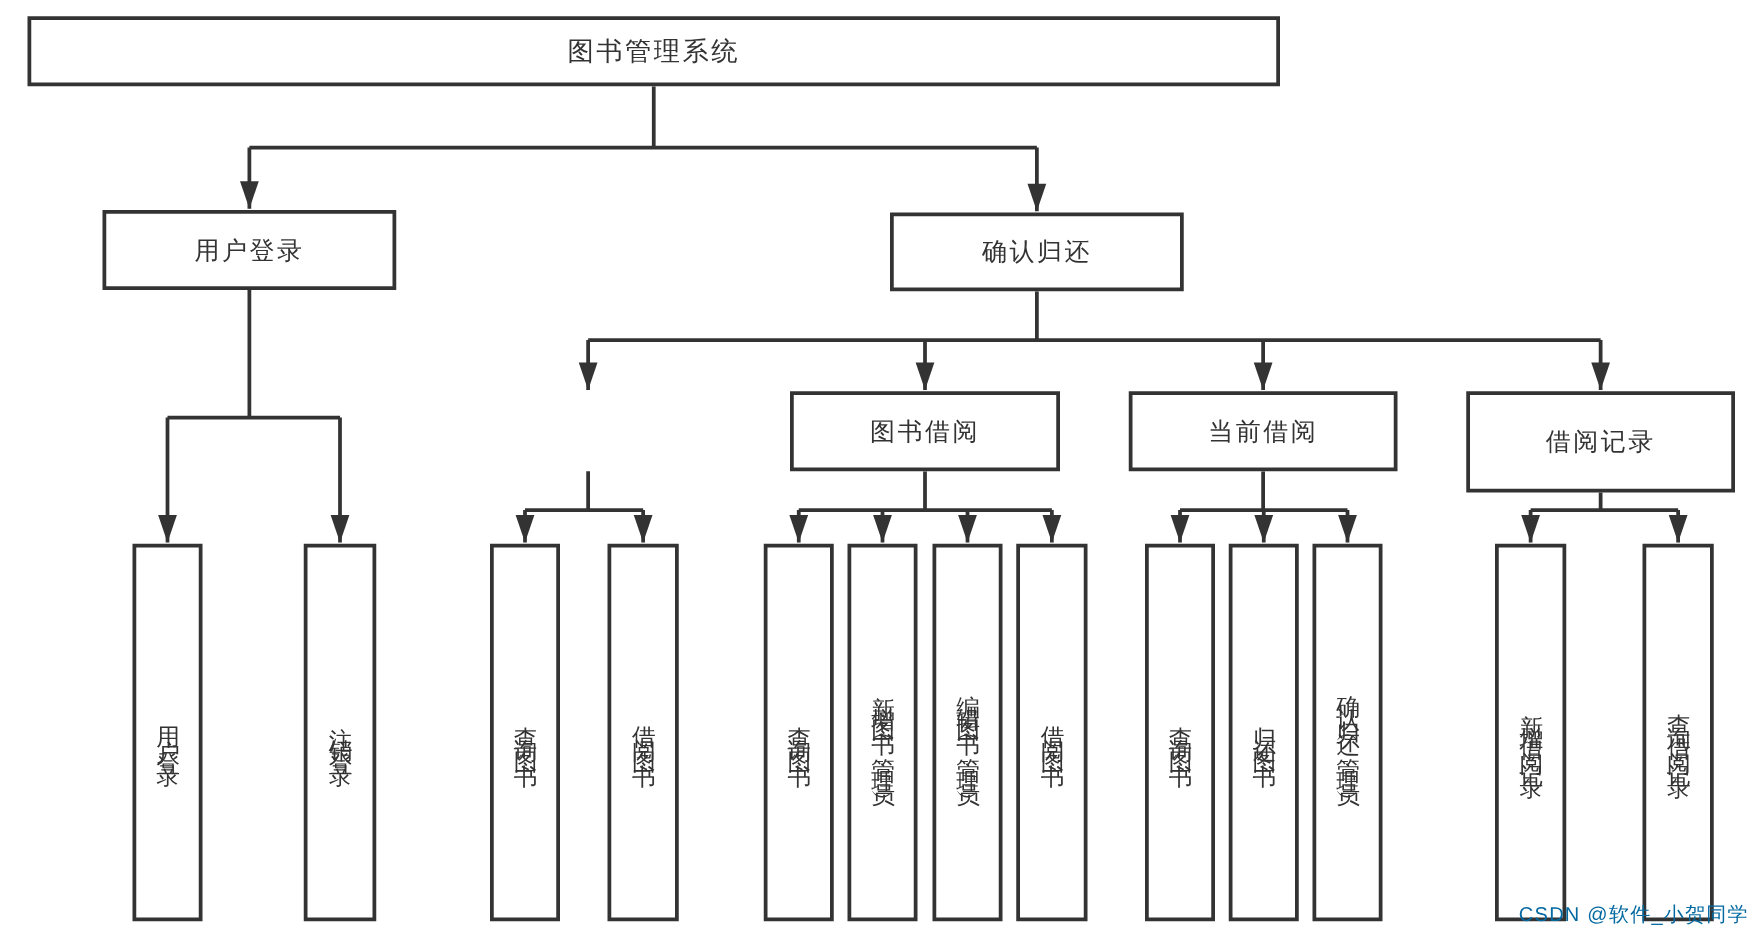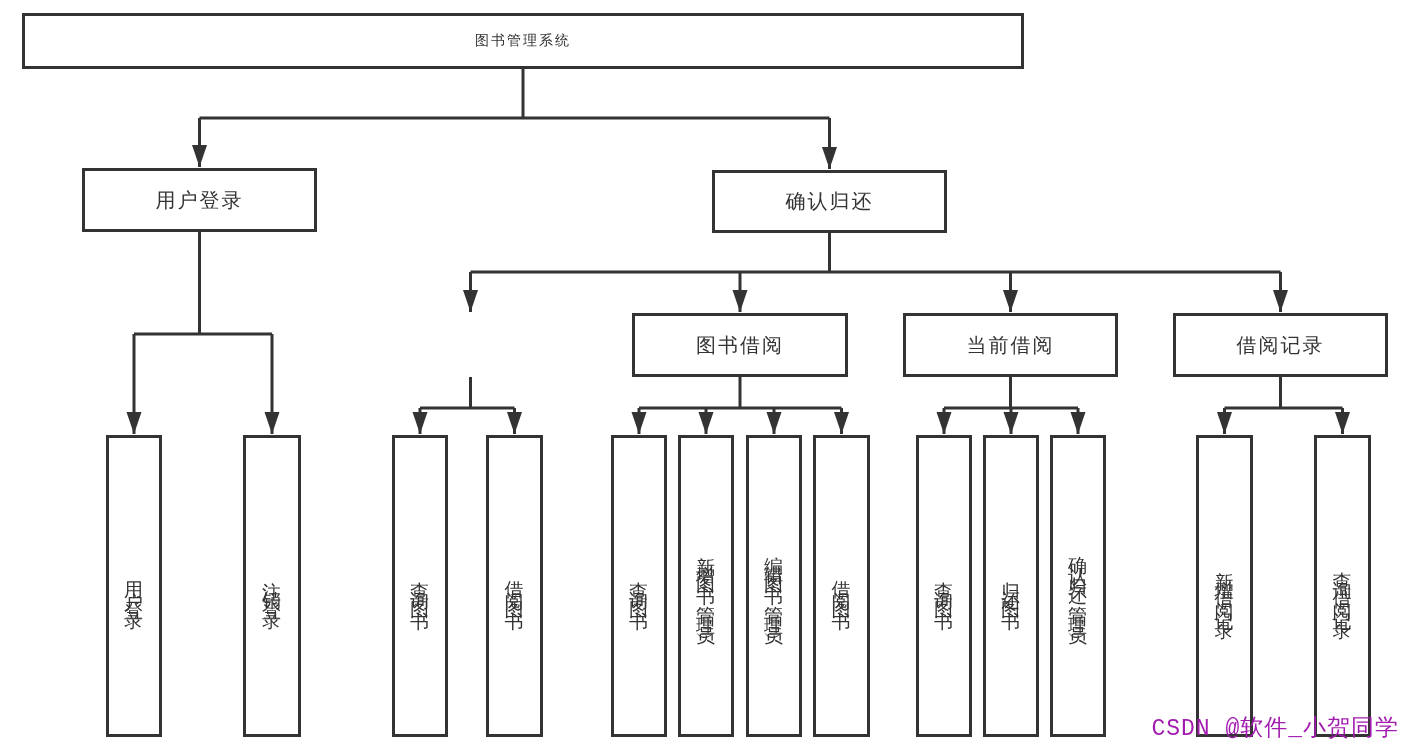--- a/index.html
+++ b/index.html
@@ -5,30 +5,30 @@
   html,body{margin:0;padding:0;background:#ffffff;}
   .canvas{
     position:relative;width:1405px;height:747px;background:#ffffff;overflow:hidden;
     font-family:"Liberation Sans","DejaVu Sans",sans-serif;color:#333333;
   }
   .connectors{position:absolute;left:0;top:0;z-index:1;}
   .box{
     position:absolute;box-sizing:border-box;background:#ffffff;border:3px solid #333333;
     display:flex;align-items:center;justify-content:center;z-index:2;
   }
-  .root-box{font-size:14px;letter-spacing:2px;}
+  .root-box{font-size:21px;letter-spacing:2px;}
   .l2-box,.l3-box{font-size:20px;letter-spacing:2px;}
   .leaf{width:56px;top:435px;height:302px;}
   .leaf .vtext{
     writing-mode:vertical-rl;text-orientation:mixed;
     font-size:19px;letter-spacing:10px;line-height:1;white-space:nowrap;
   }
   .watermark{
     position:absolute;right:6px;bottom:4px;z-index:3;
-    font-size:23px;letter-spacing:1px;color:#a21caf;font-family:Liberation Mono, monospace;
+    font-size:16px;letter-spacing:1px;color:#0369a1;
   }
 </style>
 </head>
 <body>
 
 <div class="canvas">
 
   <svg class="connectors" width="1405" height="747" viewBox="0 0 1405 747" xmlns="http://www.w3.org/2000/svg">
     <defs>
       <marker id="arw" markerUnits="userSpaceOnUse" markerWidth="26" markerHeight="20" viewBox="-1 -10 26 20" refX="22" refY="0" orient="auto">
@@ -89,21 +89,21 @@
   <div class="box l2-box" style="left:712px;top:170px;width:235px;height:63px;">
     <span>确认归还</span>
   </div>
 
   <div class="box l3-box" style="left:903px;top:313px;width:215px;height:64px;">
     <span>当前借阅</span>
   </div>
   <div class="box l3-box" style="left:632px;top:313px;width:216px;height:64px;">
     <span>图书借阅</span>
   </div>
-  <div class="box l3-box" style="left:1173px;top:313px;width:215px;height:64px;">
+  <div class="box l3-box" style="left:1173px;top:313px;width:215px;height:81px;">
     <span>借阅记录</span>
   </div>
 
   <div class="box leaf" style="left:106px;">
     <span class="vtext">用户登录</span>
   </div>
   <div class="box leaf" style="left:243px;width:58px;">
     <span class="vtext">注销登录</span>
   </div>
 

